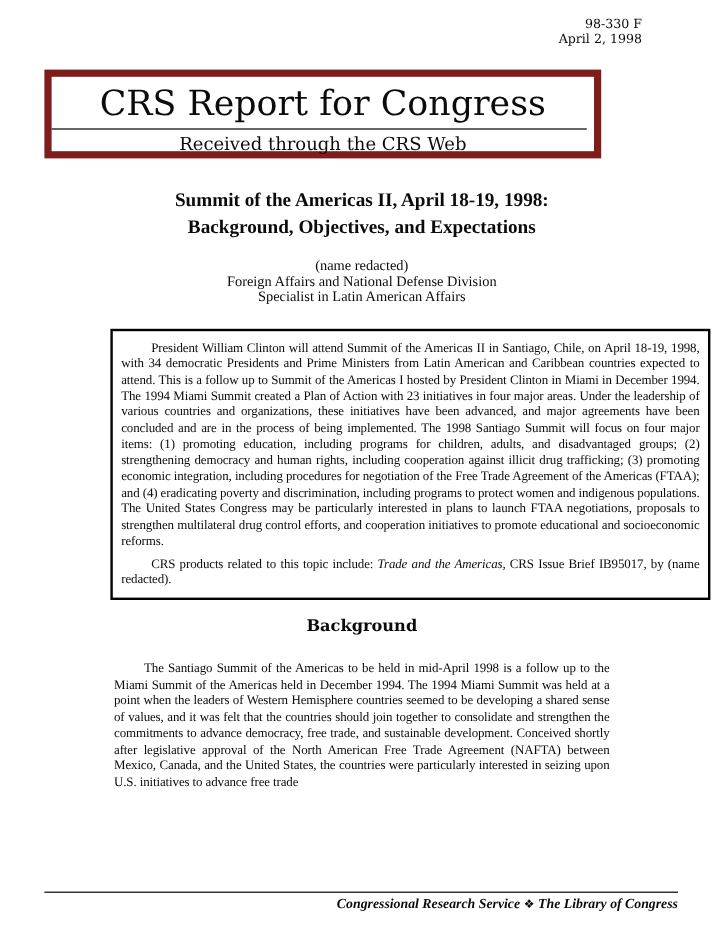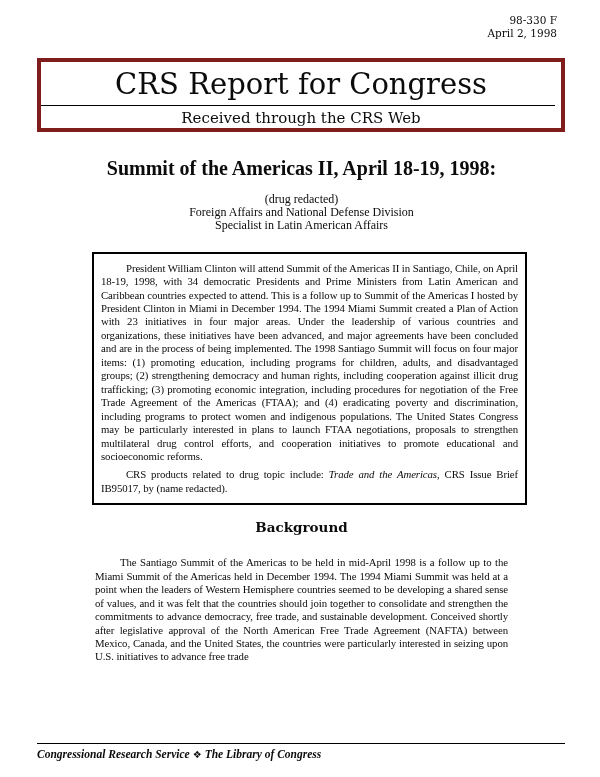--- a/index.html
+++ b/index.html
@@ -7,31 +7,31 @@
     width:600px; height:777px;
     background:#ffffff;
     color:#0b0b0b;
     font-family:"Liberation Serif", serif;
     position:relative;
     overflow:hidden;
   }
 
   
   .doc-meta {
-    position:absolute; top:14px; right:43px;
+    position:absolute; top:14px; right:65px;
     text-align:right;
     font-family:"DejaVu Serif", serif;
     font-size:10.5px; line-height:13px;
   }
 
   
   .masthead {
     position:absolute; left:37px; top:58px;
-    width:528px; height:74px;
-    border:4px solid #7f1d1d;
+    width:464px; height:74px;
+    border:6px solid #7f1d1d;
     box-sizing:border-box;
     text-align:center;
   }
   .masthead-title {
     font-family:"DejaVu Serif", serif;
     font-size:29px; line-height:41px;
     margin-top:2px;
     white-space:nowrap;
   }
   .masthead-rule {
@@ -44,37 +44,37 @@
     white-space:nowrap;
   }
 
   
   .content {
     position:absolute; left:95px; top:157px; width:413px;
   }
   .report-title {
     text-align:center;
     font-weight:bold;
-    font-size:20px; line-height:22px;
+    font-size:16px; line-height:22px;
   }
   .byline {
     text-align:center;
     margin-top:14px;
     font-size:12px; line-height:13.2px;
   }
   .section-heading {
     font-family:"DejaVu Serif", serif;
     font-weight:bold;
     font-size:13.5px; line-height:17px;
   }
   .summary-heading { margin-top:27px; }
 
   .summary-box {
     margin-top:19px; margin-left:-3px;
-    width:435px;
+    width:500px;
     border:2px solid #000000;
     box-sizing:border-box;
     padding:8px 7px 8px 7px;
   }
 
   .body-text {
     font-size:10.8px;
     line-height:13.45px;
     letter-spacing:-0.1px;
     text-align:justify;
@@ -84,21 +84,21 @@
   .it { font-style:italic; }
 
   .background-heading { margin-top:14px;text-align:center; }
   .background-para { margin-top:20px; }
 
   
   .footer {
     position:absolute; left:37px; top:743px;
     width:528px;
     border-top:1.5px solid #000000;
-    text-align:left;
+    text-align:right;
     padding-top:3px;
   }
   .footer-text {
     font-weight:bold; font-style:italic;
     font-size:11.5px; line-height:14px;
   }
   .footer-sep {
     font-family:"DejaVu Sans", sans-serif;
     font-style:normal;
     font-size:10px;
@@ -116,32 +116,33 @@
 <div class="masthead">
   <div class="masthead-title">CRS Report for Congress</div>
   <hr class="masthead-rule">
   <div class="masthead-sub">Received through the CRS Web</div>
 </div>
 
 <div class="content">
 
   <div class="report-title">
     <div>Summit of the Americas II, April 18-19, 1998:</div>
+    <div>Background, Objectives, and Expectations</div>
   </div>
 
   <div class="byline">
-    <div>(drug redacted)</div>
+    <div>(name redacted)</div>
     <div>Foreign Affairs and National Defense Division</div>
     <div>Specialist in Latin American Affairs</div>
   </div>
 
 
   <div class="summary-box body-text">
     <p>President William Clinton will attend Summit of the Americas II in Santiago, Chile, on April 18-19, 1998, with 34 democratic Presidents and Prime Ministers from Latin American and Caribbean countries expected to attend.  This is a follow up to Summit of the Americas I hosted by President Clinton in Miami in December 1994.  The 1994  Miami Summit created a Plan of Action with 23 initiatives in four major areas.  Under the leadership of various countries and organizations, these initiatives have been advanced, and major agreements have been concluded and are in the process of being implemented.  The 1998 Santiago Summit will focus on four major items: (1) promoting education, including programs for children, adults, and disadvantaged groups; (2) strengthening democracy and human rights, including cooperation against illicit drug trafficking; (3) promoting economic integration, including procedures for negotiation of the Free Trade Agreement of the Americas (FTAA); and (4) eradicating poverty and discrimination, including programs to protect women and indigenous populations.  The United States Congress may be particularly interested in plans to launch FTAA negotiations, proposals to strengthen multilateral drug control efforts, and cooperation initiatives  to promote educational and socioeconomic reforms.</p>
-    <p><span>CRS products related to drug topic include: </span><span class="it">Trade and the Americas,</span><span> CRS Issue Brief IB95017, by (name redacted).</span></p>
+    <p><span>CRS products related to this topic include: </span><span class="it">Trade and the Americas,</span><span> CRS Issue Brief IB95017, by (name redacted).</span></p>
   </div>
 
   <div class="section-heading background-heading">Background</div>
 
   <div class="body-text background-para">
     <p>The Santiago Summit of the Americas to be held in mid-April 1998 is a follow up to the Miami Summit of the Americas held in December 1994.  The 1994 Miami Summit was held at a point when the leaders of Western Hemisphere countries seemed to be developing a shared sense of values, and it was felt that the countries should join together to consolidate and strengthen the commitments to advance democracy, free trade, and sustainable development.  Conceived shortly after legislative approval of the North American Free Trade Agreement (NAFTA) between Mexico, Canada, and the United States, the countries were particularly interested in seizing upon U.S. initiatives to advance free trade</p>
   </div>
 
 </div>
 

